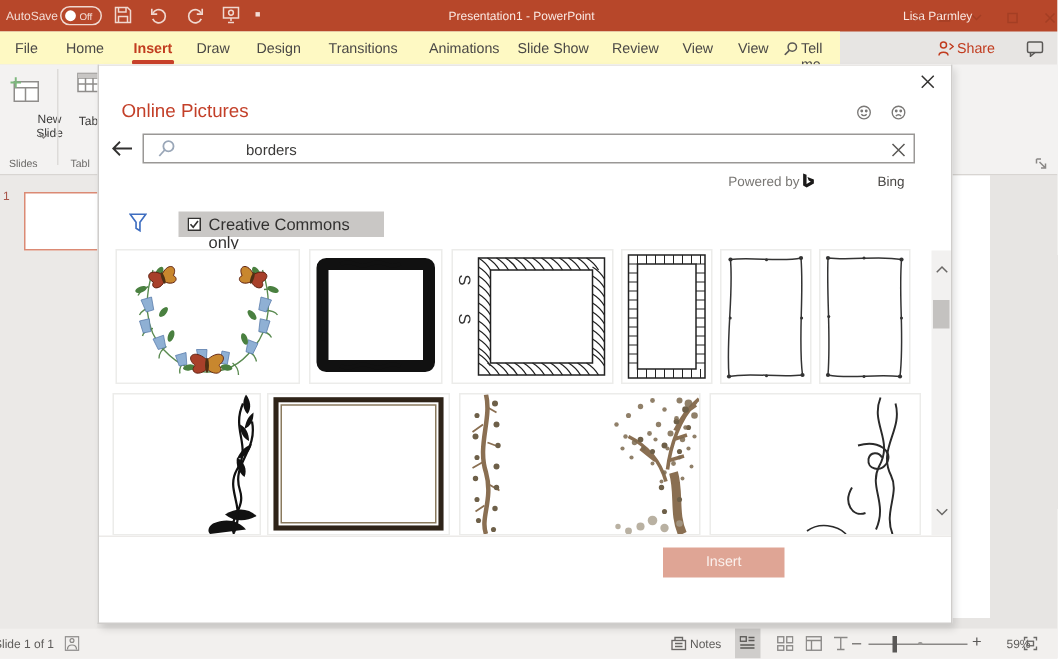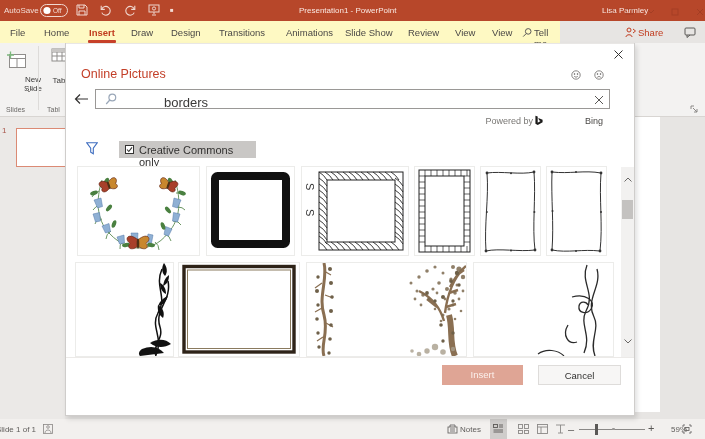--- a/index.html
+++ b/index.html
@@ -30,21 +30,21 @@
 #canvas { left:65px; top:117px; width:640px; height:302px; background:#e7e5e3; }
 #slide { position:absolute; left:71.5px; top:0px; width:523px; height:295px; background:#fff; }
 
 
 #status { left:0; top:419px; width:705px; height:20px; background:#f2f0ee; font-size:8px; color:#5e5c5a; }
 
 
 #dialog { left:65px; top:43px; width:570px; height:373px; background:#fff; border:1px solid #cfcdcb; border-top:none; box-shadow:2px 3px 5px rgba(0,0,0,0.13); }
 #dlg-title { position:absolute; left:15px; top:24px; font-size:12.5px; color:#c33f28; }
 #searchbox { position:absolute; left:29px; top:46px; width:515px; height:20px; border:1px solid #9a9896; background:#fff; }
-#searchbox .q { position:absolute; left:24px; top:5px; font-size:13px; color:#3b3a39;padding-left:44px; }
+#searchbox .q { position:absolute; left:24px; top:5px; font-size:10px; color:#3b3a39;padding-left:44px; }
 #poweredby { position:absolute; right:31px; top:72px; font-size:9px; color:#797774; }
 #ccchip { position:absolute; left:53px; top:98px; width:137px; height:17px; background:#c9c7c5; font-size:11px; color:#323130; }
 #grid { position:absolute; left:0px; top:123px; width:554px; height:191px; overflow:hidden; }
 .th { position:absolute; background:#fff; border:1px solid #ececea; }
 #sb { position:absolute; left:555px; top:124px; width:13px; height:190px; background:#f2f1f0; }
 #sb .thumbbar { position:absolute; left:1px; top:33px; width:11px; height:19px; background:#c4c2c0; }
 #footer { position:absolute; left:0; top:314px; width:568px; height:38px; background:#fff; border-top:1px solid #eceae8; }
 #footer .txt { position:absolute; left:4px; top:3px; font-size:9.8px; color:#4f4d4b; line-height:11.5px; width:430px; }
 a.lnk { color:#4a6fb5; text-decoration:underline; border:1px dotted #9db3d8; }
 #btn-insert { position:absolute; left:376px; top:7px; width:81px; height:20px; background:#dfa595; color:#fbf0ec; font-size:9.5px; text-align:center; line-height:20px; }
@@ -500,15 +500,14 @@
         <path d="M0.5 4.5 L4 1 L7.5 4.5" fill="none" stroke="#6a6866" stroke-width="1"></path>
       </svg>
     <div class="thumbbar"></div>
     <svg class="abs" style="left:2.5px;top:172px;" width="8" height="5" viewBox="0 0 8 5">
         <path d="M0.5 0.5 L4 4 L7.5 0.5" fill="none" stroke="#6a6866" stroke-width="1"></path>
       </svg>
   </div>
 
   <div id="footer">
     <div id="btn-insert">Insert</div>
-    <div id="btn-cancel">Cancel</div>
   </div>
 </div>
 
 </body></html>

